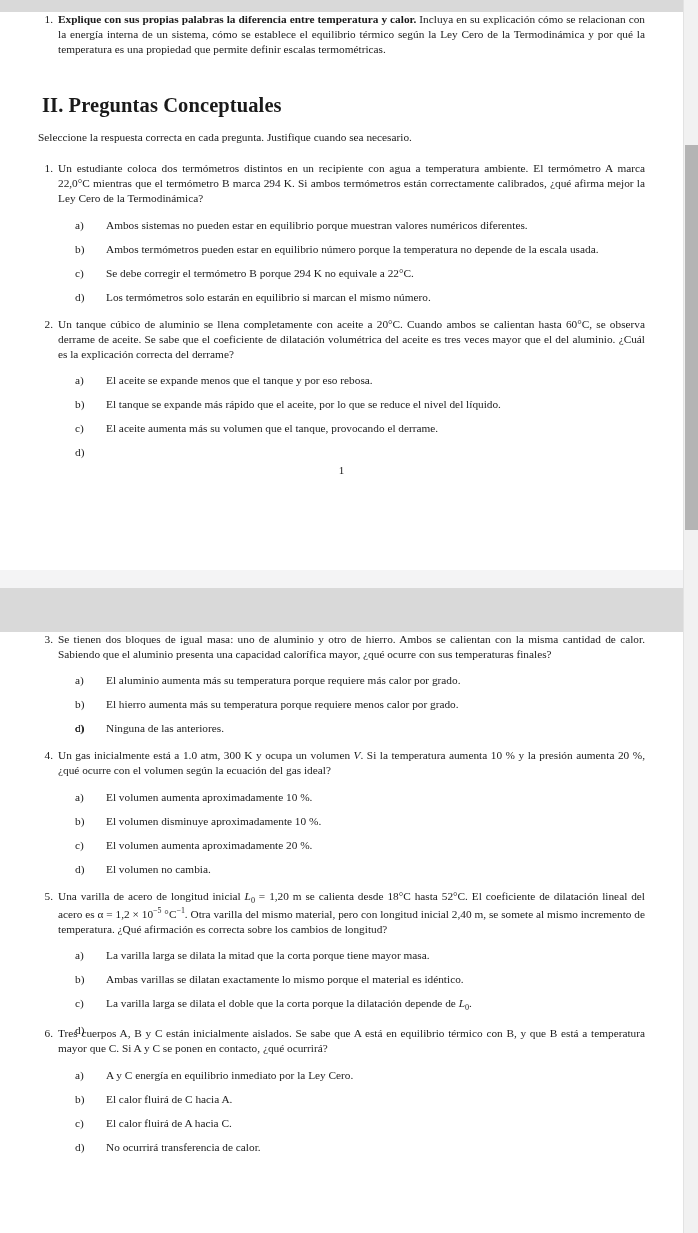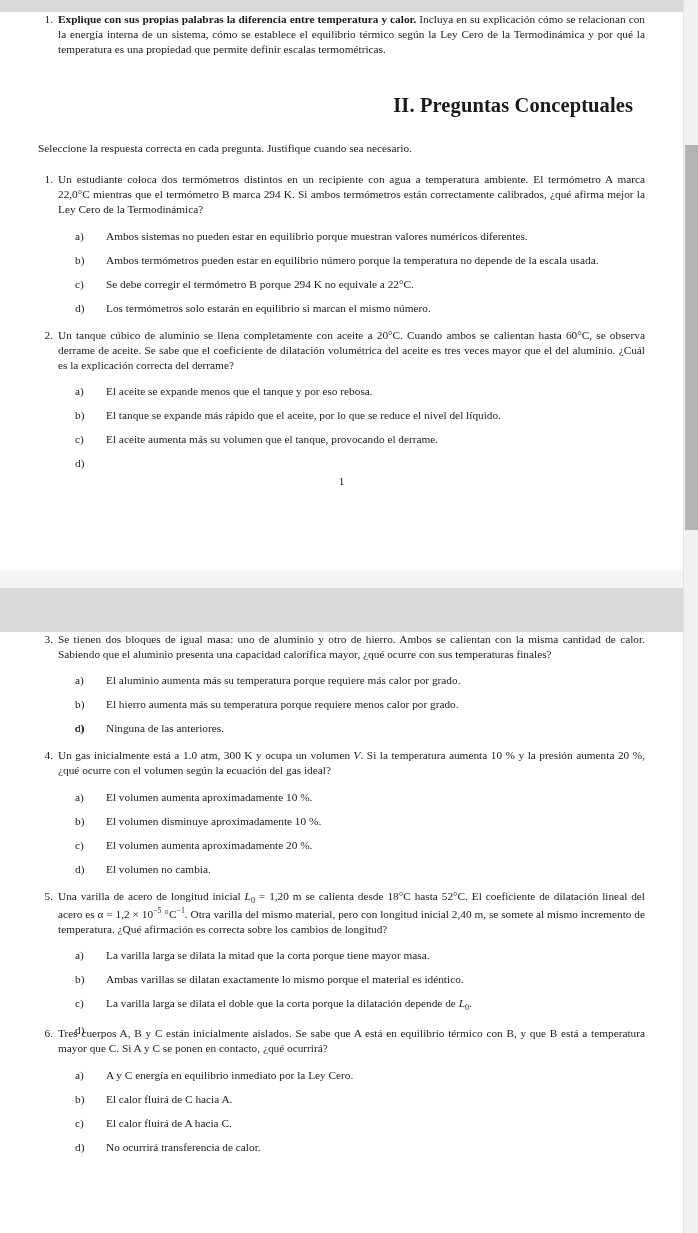--- a/index.html
+++ b/index.html
@@ -45,25 +45,24 @@
     height: 558px;
   }
   .page-two {
     padding: 0 38px 0 38px;
     height: 657px;
   }
 
   .section-title {
     font-size: 20.5px;
     font-weight: bold;
-    margin: 12px;
+    margin: 4px;
     padding: 0;
     letter-spacing: 0.1px;
     line-height: 1.2;
-    text-align: right;
   }
 
   .lead {
     font-size: 11.3px;
     line-height: 1.28;
     margin: 0;
     text-align: left;
   }
 
   ol.qlist {
@@ -165,21 +164,21 @@
 
     <ol class="qlist">
       <li class="q bold-lead" style="margin-top:12px;">
         <span class="qnum">1.</span>
         <span class="qtext"><span class="strongpart">Explique con sus propias palabras la diferencia entre temperatura y calor.</span><span> Incluya en su explicación cómo se relacionan con la energía interna de un sistema, cómo se establece el equilibrio térmico según la Ley Cero de la Termodinámica y por qué la temperatura es una propiedad que permite definir escalas termométricas.</span></span>
       </li>
     </ol>
 
     <h2 class="section-title" style="margin-top:36px;">II. Preguntas Conceptuales</h2>
 
-    <p class="lead" style="margin-top:23px;">Seleccione la respuesta correcta en cada pregunta. Justifique cuando sea necesario.</p>
+    <p class="lead" style="margin-top:12px;">Seleccione la respuesta correcta en cada pregunta. Justifique cuando sea necesario.</p>
 
     <ol class="qlist" style="margin-top:17px;">
       <li class="q">
         <span class="qnum">1.</span>
         <span class="qtext">Un estudiante coloca dos termómetros distintos en un recipiente con agua a temperatura ambiente. El termómetro A marca 22,0°C mientras que el termómetro B marca 294 K. Si ambos termómetros están correctamente calibrados, ¿qué afirma mejor la Ley Cero de la Termodinámica?</span>
       </li>
     </ol>
     <ol class="opts" style="margin-top:11px; padding-left:37px;">
       <li class="opt" style="margin-bottom:9px;">
         <span class="optlabel">a)</span>

